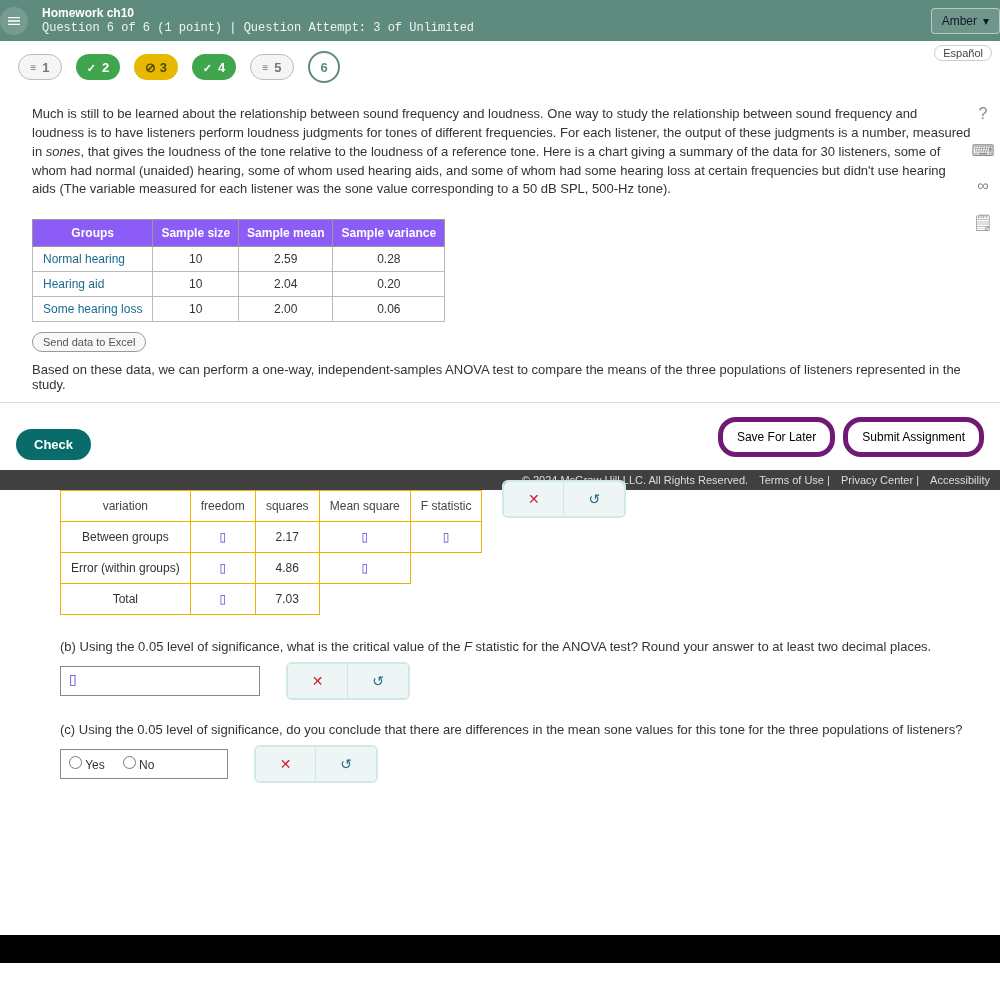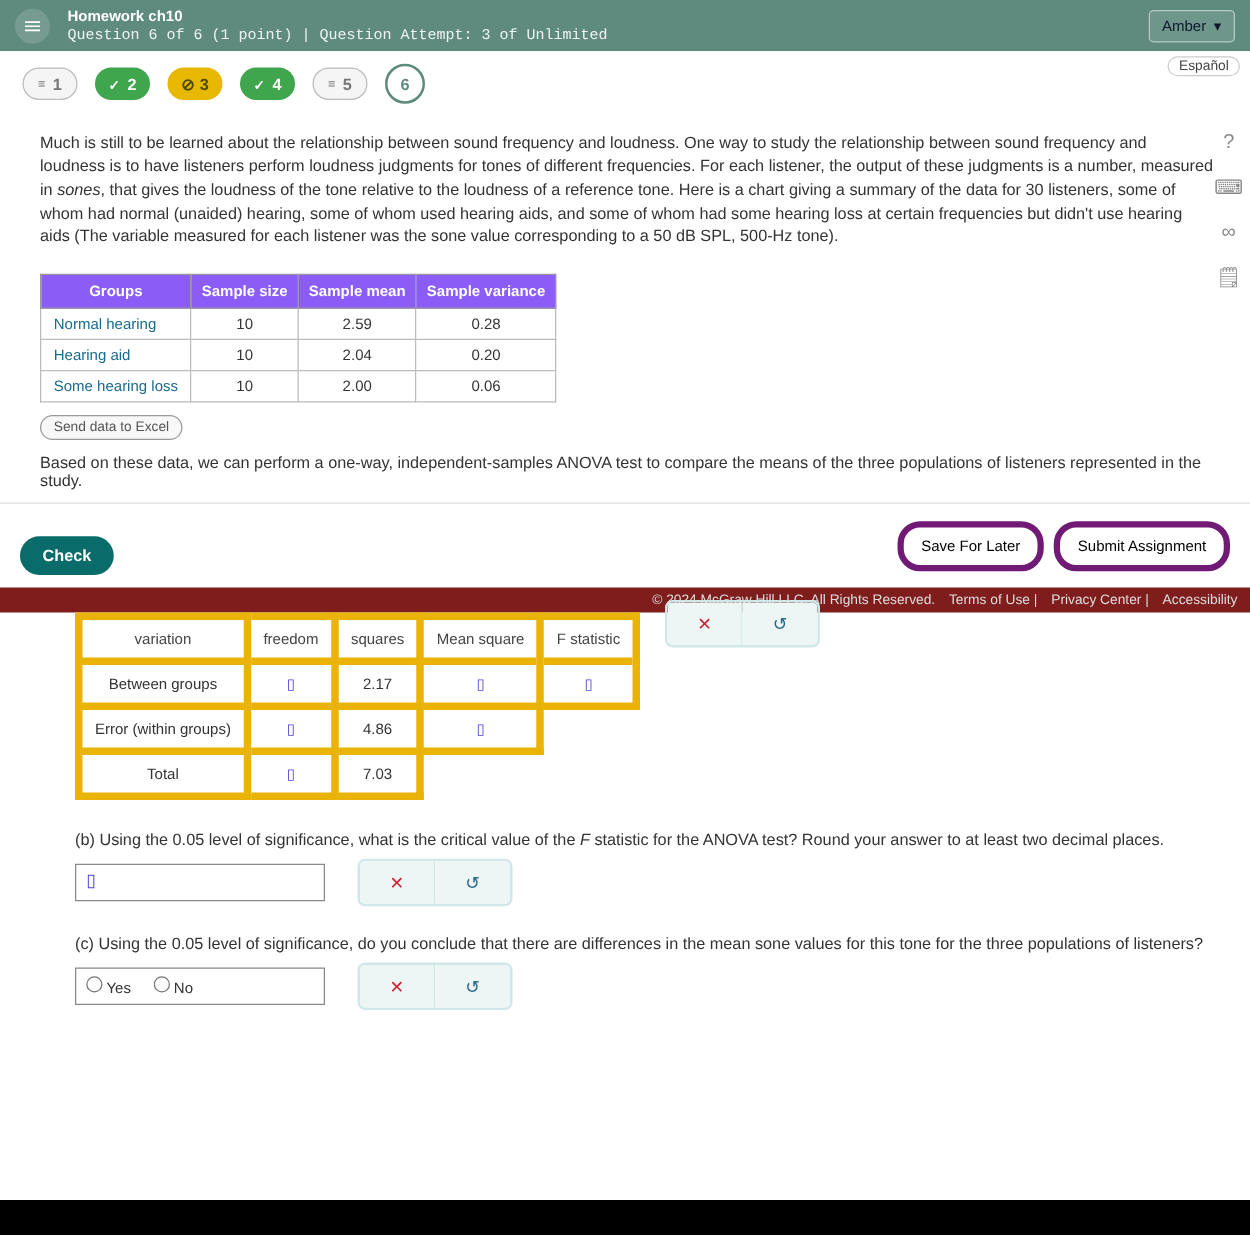--- a/index.html
+++ b/index.html
@@ -1,17 +1,17 @@
 <!DOCTYPE html>
 <html><head>
 <meta charset="utf-8">
 <style>
 * { box-sizing: border-box; margin: 0; padding: 0; }
 body { font-family: Arial, sans-serif; font-size: 13px; color: #333; background: #fff; width: 1000px; }
-.topbar { background: #5e8b7e; color: #fff; padding: 6px 12px; display: flex; align-items: center; }
+.topbar { background: #5e8b7e; color: #fff; padding: 6px 0; display: flex; align-items: center; }
 .hamburger { width: 28px; height: 28px; border-radius: 50%; background: rgba(255,255,255,0.15); display:flex; align-items:center; justify-content:center; margin-right:14px; cursor:pointer;}
 .hamburger svg { width:16px; height:16px; fill:#fff;}
 .topbar-titles { flex:1; }
 .topbar-titles .hw { font-size: 12px; font-weight:bold; }
 .topbar-titles .sub { font-size: 12px; color: rgba(255,255,255,0.9); margin-top:1px;font-family:Liberation Mono, monospace;}
 .user-btn { background: rgba(255,255,255,0.1); border:1px solid rgba(255,255,255,0.5); border-radius:4px; padding:5px 10px; color:#0f172a; font-size:12px; cursor:pointer; display:flex; align-items:center; gap:6px;}
 .navrow { background:#fff; padding: 10px 18px 14px 18px; position:relative; display:flex; align-items:center; gap:14px;}
 .espanol { position:absolute; top:4px; right:8px; font-size:11px; border:1px solid #ccc; border-radius:10px; padding:1px 8px; cursor:pointer; color:#444;}
 .qpill { height:26px; min-width:44px; border-radius:13px; display:flex; align-items:center; justify-content:center; font-size:13px; font-weight:bold; cursor:pointer; gap:4px;}
 .qpill.gray { border:1px solid #bbb; color:#777; background:#f5f5f5;}
@@ -26,34 +26,34 @@
 .sidebar-icons .ic { width:22px; height:22px; display:flex; align-items:center; justify-content:center; color:#888; cursor:pointer; font-size:16px;}
 .data-table { border-collapse:collapse; margin:10px 0 6px 32px;}
 .data-table th { background:#8b5cf6; color:#fff; font-size:12px; padding:6px 8px; border:1px solid #999; font-weight:bold; text-align:center;}
 .data-table td { border:1px solid #bbb; padding:5px 10px; font-size:12px; text-align:center;}
 .data-table td.label { text-align:left; color:#1a6a8e;}
 .excel-btn { margin:4px 0 0 32px; border:1px solid #999; border-radius:12px; padding:3px 10px; font-size:11px; background:#f8f8f8; cursor:pointer; color:#555;}
 .p2 { padding: 10px 32px; font-size:13px;}
 .checkbar { background:#fff; border-top:1px solid #ddd; padding:10px 16px; display:flex; align-items:center;}
 .check-btn { background:#0a6b6b; color:#fff; border:none; border-radius:18px; padding:8px 18px; font-size:13px; font-weight:bold; cursor:pointer;margin-top:16px;}
 .pill-btn { border:5px solid #701a75; border-radius:18px; padding:8px 14px; font-size:12px; background:#fff; cursor:pointer; margin-left:8px;}
-.legalbar { background:#7f1d1d; color:#ddd; font-size:11px; text-align:right; padding:4px 10px;}
+.legalbar { background:#404040; color:#ddd; font-size:11px; text-align:right; padding:4px 10px;}
 .legalbar a { color:#ddd; text-decoration:none; margin-left:8px; cursor:pointer;}
 .lower { padding: 0 32px 40px 60px;}
 .anova-table { border-collapse:collapse; margin-bottom:18px;}
-.anova-table td, .anova-table th { border:6px solid #eab308; padding:8px 10px; font-size:12px; text-align:center; min-width:64px;}
+.anova-table td, .anova-table th { border:1px solid #eab308; padding:8px 10px; font-size:12px; text-align:center; min-width:64px;}
 .anova-table th { font-weight:normal; color:#444;}
 .input-cell { color:#4a3fd8; font-size:16px;}
 .xr-group { display:inline-flex; border:2px solid #d0e8e8; border-radius:6px; overflow:hidden; vertical-align:middle;}
 .xr-btn { width:60px; height:34px; display:flex; align-items:center; justify-content:center; font-size:14px; cursor:pointer; background:#eef5f5;}
 .xr-btn.clear { color:#c23; border-right:1px solid #d0e8e8;}
 .xr-btn.reset { color:#2a6a8a;}
 .part-q { font-size:13px; margin:6px 0 8px 0;}
 .answer-box { border:1px solid #888; width:200px; height:30px; padding:4px 8px; font-size:14px; color:#4a3fd8; display:inline-block; vertical-align:middle; margin-right:20px;}
-.radio-box { border:1px solid #888; width:200px; height:30px; padding:4px 8px; display:inline-flex; align-items:center; gap:18px; font-size:12px; margin-right:20px;}
+.radio-box { border:1px solid #888; width:168px; height:30px; padding:4px 8px; display:inline-flex; align-items:center; gap:18px; font-size:12px; margin-right:20px;}
 .italic { font-style:italic;}
 .partrow { display:flex; align-items:center; gap:6px; margin-bottom:22px;}
 .smallhook { position:relative; top:-10px;}
 .footer-black { background:#000; height:28px; margin-top:90px;}
 </style>
 </head>
 <body>
 
 <div class="topbar">
   <div class="hamburger">

